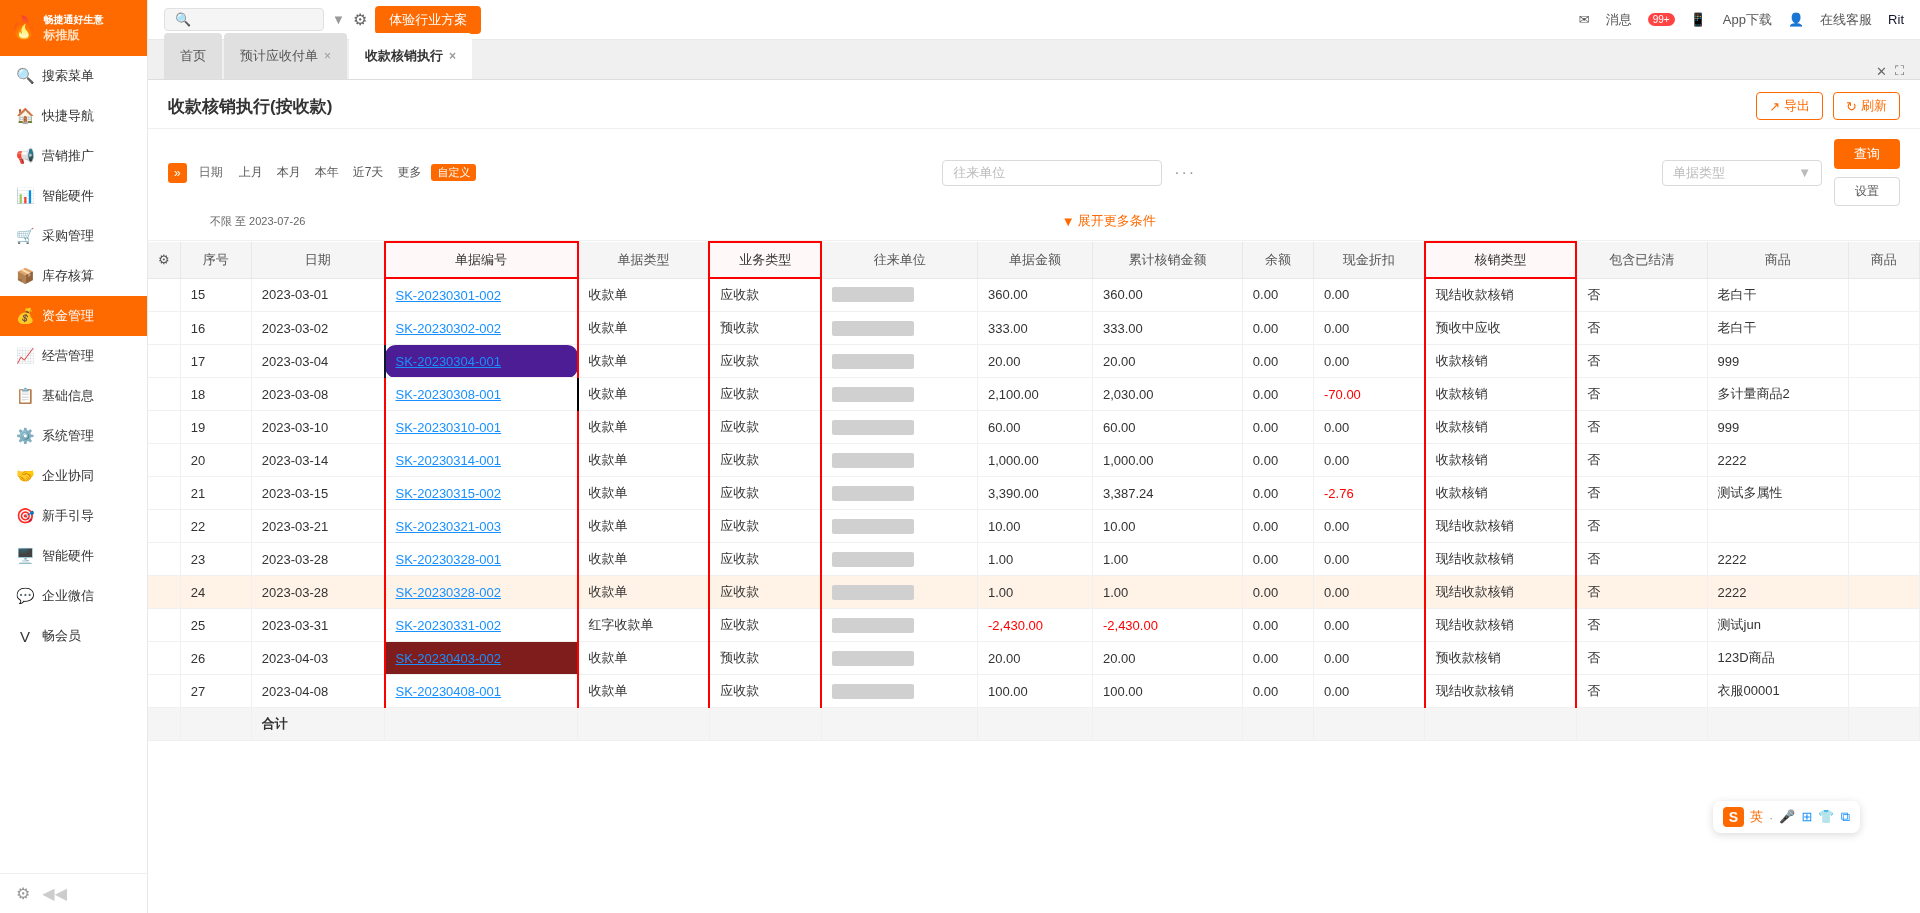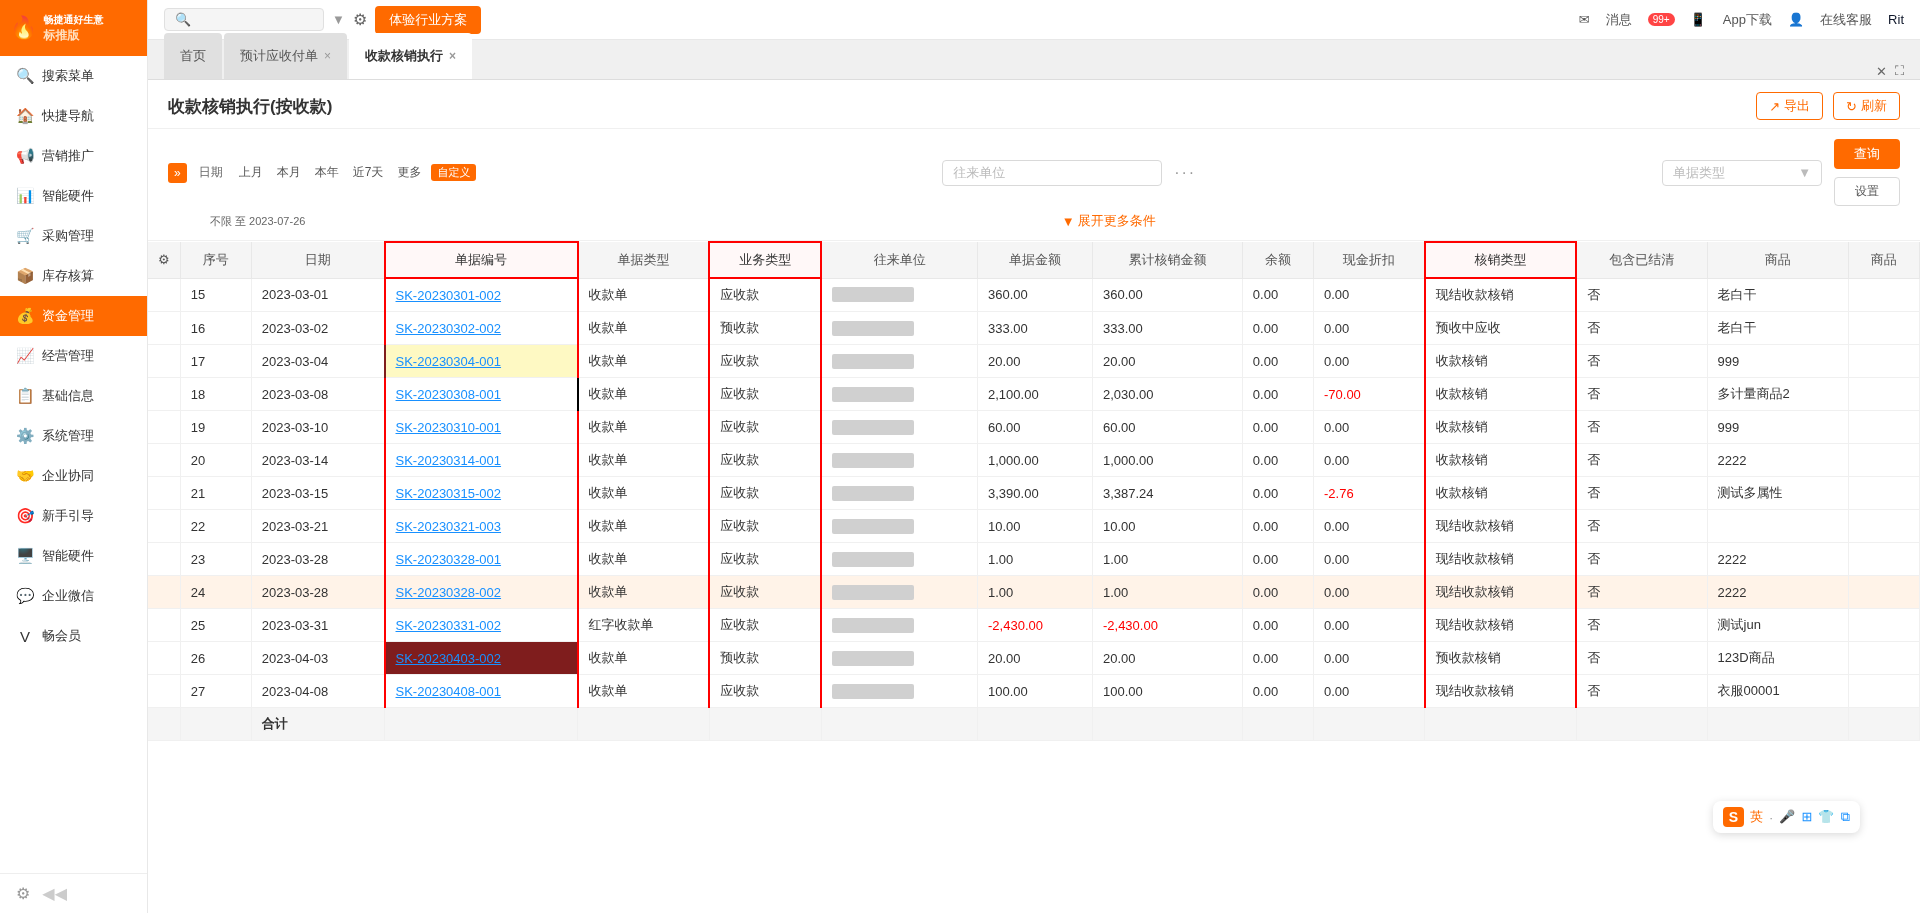--- a/index.html
+++ b/index.html
@@ -320,21 +320,21 @@
               <td>0.00</td>
               <td style="background: rgb(255, 255, 255); border-left: 2px solid red; border-right: 2px solid red;">预收中应收</td>
               <td>否</td>
               <td>老白干</td>
               <td></td>
             </tr>
             <tr>
               <td class="gear-col"></td>
               <td>17</td>
               <td>2023-03-04</td>
-              <td style="background: #fef9c3; border-left: 2px solid #7f1d1d; border-right: 2px solid red;"><span class="link">SK-20230304-001</span></td>
+              <td style="background: #4c1d95; border-left: 2px solid #0f172a; border-right: 2px solid red; border-radius: 11px;"><span class="link">SK-20230304-001</span></td>
               <td>收款单</td>
               <td style="background: rgb(255, 255, 255); border-left: 2px solid red; border-right: 2px solid red;">应收款</td>
               <td><span style="background:#d0d0d0;color:transparent;border-radius:2px;padding:0 4px;user-select:none;">████████</span></td>
               <td>20.00</td>
               <td>20.00</td>
               <td>0.00</td>
               <td>0.00</td>
               <td style="background: rgb(255, 255, 255); border-left: 2px solid red; border-right: 2px solid red;">收款核销</td>
               <td>否</td>
               <td>999</td>

